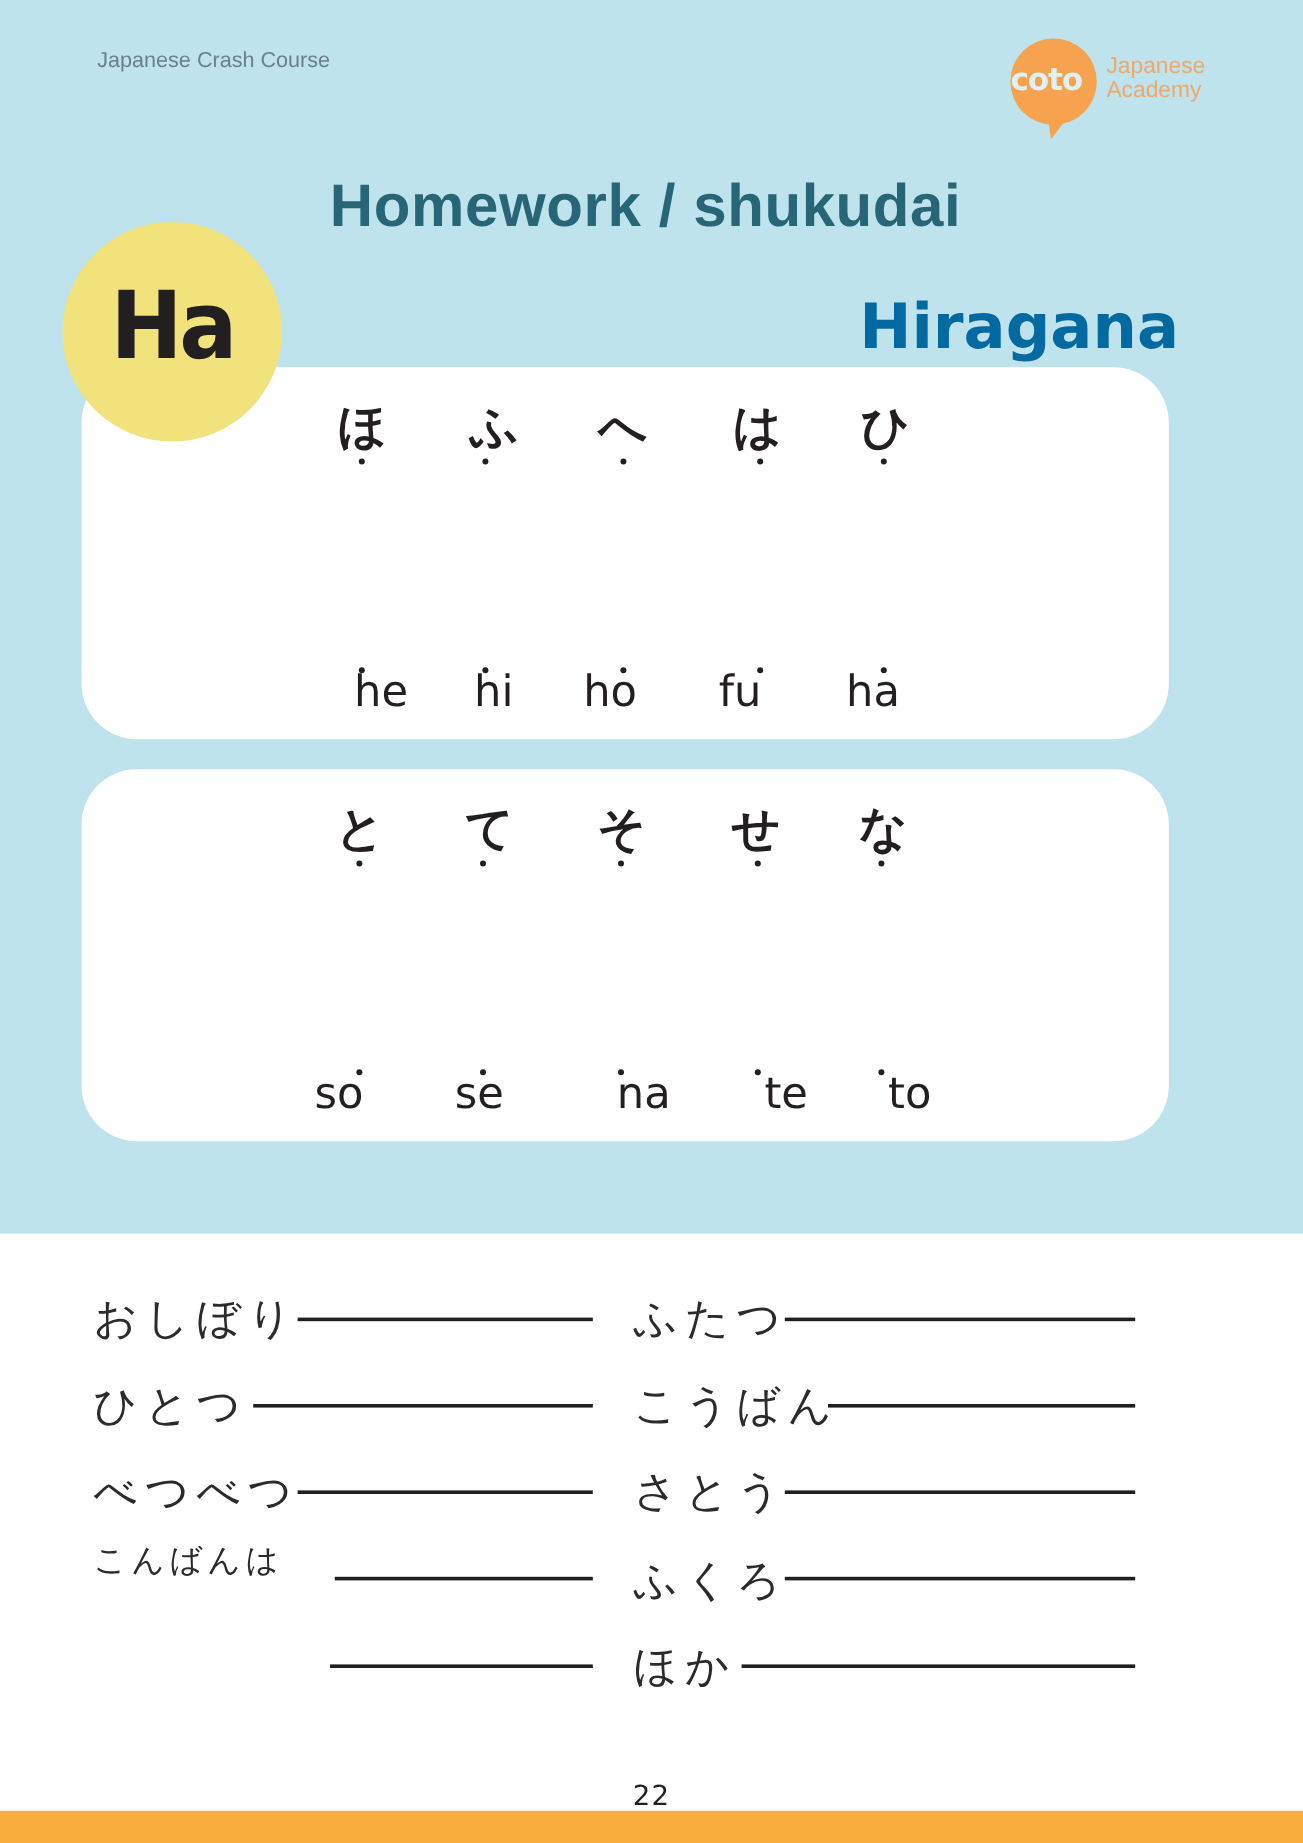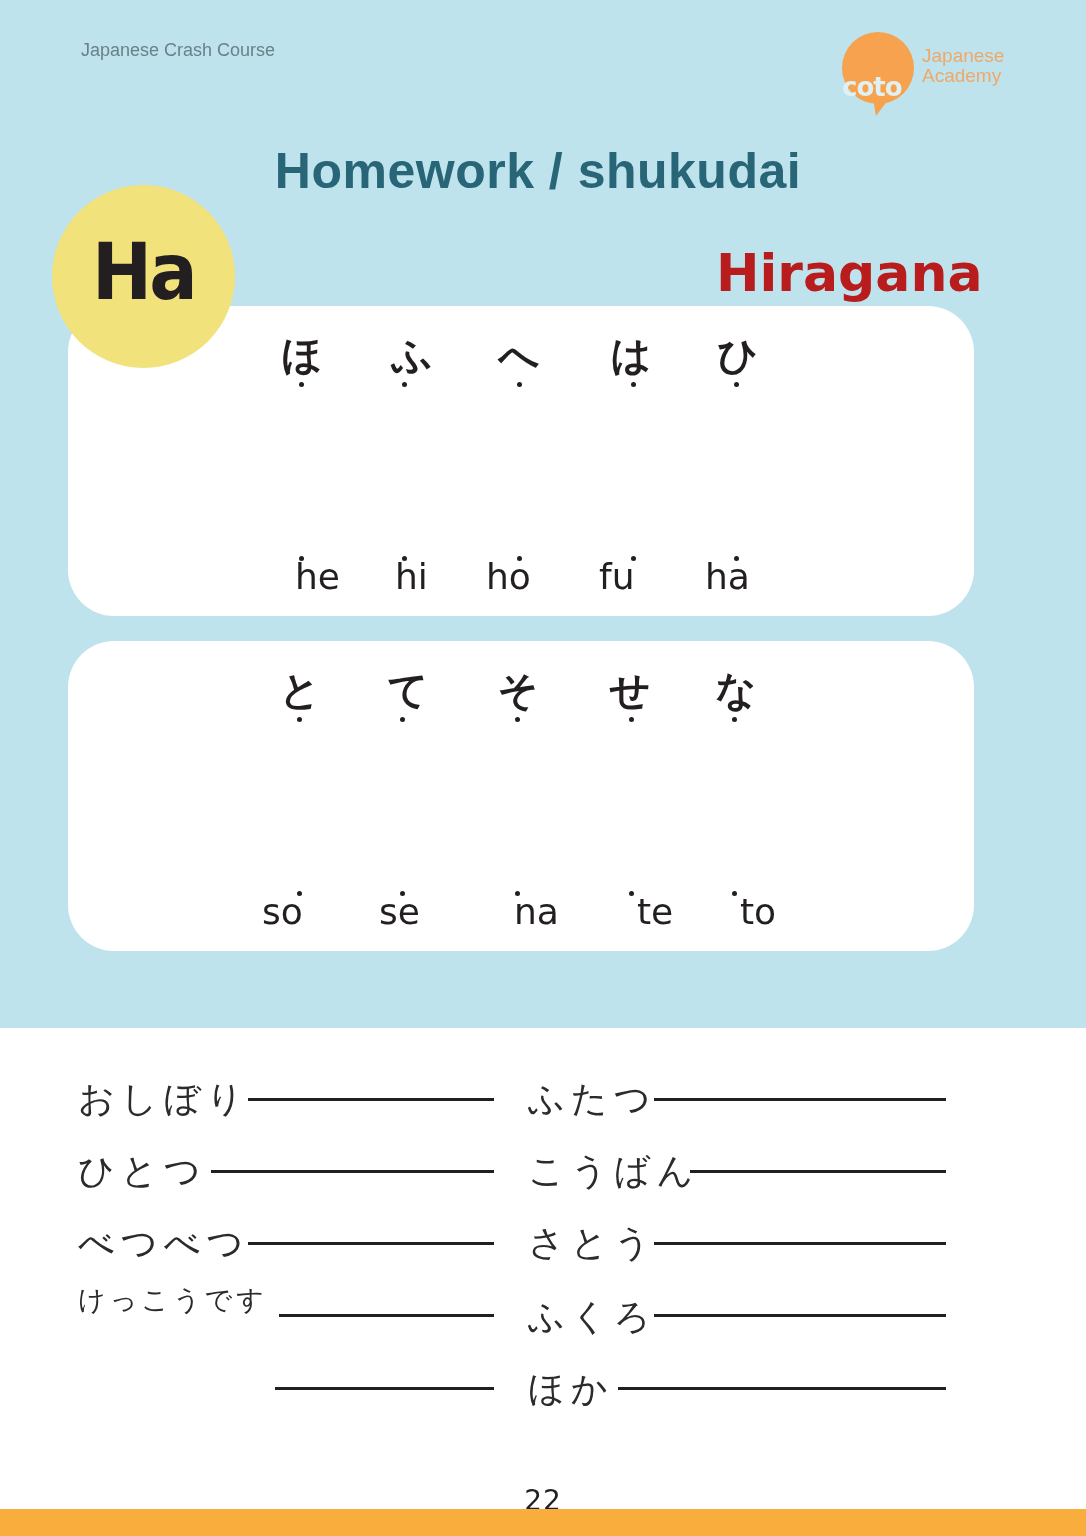--- a/index.html
+++ b/index.html
@@ -6,46 +6,46 @@
   html, body { width: 1086px; height: 1536px; overflow: hidden; background: #ffffff; }
   body { position: relative; font-family: "Liberation Sans", sans-serif; color: #231f20; }
 
   .top-area { position: absolute; left: 0; top: 0; width: 1086px; height: 1028px; background: #bee3ec; }
 
   .course-title { position: absolute; left: 81px; top: 40px; font-size: 18px; color: #6b8089; font-family: "Liberation Sans", sans-serif; }
 
   .logo { position: absolute; left: 842px; top: 32px; width: 180px; height: 84px; }
   .logo-bubble { position: absolute; left: 0; top: 0; width: 72px; height: 72px; border-radius: 50%; background: #f6a24e; }
   .logo-tail { position: absolute; left: 28px; top: 60px; width: 0; height: 0; border-left: 8px solid transparent; border-right: 14px solid transparent; border-top: 24px solid #f6a24e; transform: skewX(-10deg); }
-  .logo-word { position: absolute; left: 0; top: 20px; width: 57px; text-align: center; color: #dff1f4; font-size: 26px; font-weight: bold; font-family: "DejaVu Sans", sans-serif; letter-spacing: -1px; margin-top: 20px; }
+  .logo-word { position: absolute; left: 0; top: 20px; width: 57px; text-align: center; color: #dff1f4; font-size: 26px; font-weight: bold; font-family: "DejaVu Sans", sans-serif; letter-spacing: -1px; }
   .logo-text { position: absolute; left: 80px; top: 14px; color: #eea86a; font-size: 19px; line-height: 20px; font-family: "Liberation Sans", sans-serif; }
 
   .page-title { position: absolute; left: 0; width: 1086px; top: 142px; text-align: center; font-size: 50px; font-weight: bold; color: #276577; font-family: "Liberation Sans", sans-serif; letter-spacing: 0.5px; padding-left: 0px; }
   .page-title span { display: inline-block; margin-left: -10px; }
 
   .panel { position: absolute; left: 68px; width: 906px; height: 310px; background: #ffffff; border-radius: 46px; }
   .panel-1 { top: 306px; }
   .panel-2 { top: 641px; }
 
   .ha-badge { position: absolute; left: 52px; top: 185px; width: 183px; height: 183px; border-radius: 50%; background: #f2e27c; z-index: 3; }
   .ha-badge span { position: absolute; left: 0; width: 183px; top: 42px; text-align: center; font-size: 78px; font-weight: bold; color: #231f20; font-family: "DejaVu Sans", sans-serif; letter-spacing: -3px; transform: scaleX(0.92); }
 
-  .hiragana-label { position: absolute; left: 716px; top: 243px; font-size: 52px; font-weight: bold; color: #b91c1c; font-family: "DejaVu Sans", sans-serif; letter-spacing: 0px; }
+  .hiragana-label { position: absolute; left: 716px; top: 243px; font-size: 52px; font-weight: bold; color: #0369a1; font-family: "DejaVu Sans", sans-serif; letter-spacing: 0px; }
 
   .kana-row { position: absolute; height: 70px; }
   .kana { position: absolute; width: 60px; text-align: center; font-size: 40px; font-weight: bold; font-family: "DejaVu Sans", sans-serif; color: #231f20; top: 0; }
   .dot { position: absolute; width: 5px; height: 5px; border-radius: 50%; background: #231f20; }
 
   .romaji { position: absolute; font-size: 36px; font-family: "DejaVu Sans", sans-serif; color: #231f20; }
 
   .vocab-item { position: absolute; height: 44px; }
   .vocab-word { position: absolute; left: 0; top: 15px; font-size: 36px; letter-spacing: 6px; font-family: "DejaVu Sans", sans-serif; color: #2b2b2b; white-space: nowrap; }
   .vocab-line { position: absolute; height: 3px; background: #231f20; }
 
-  .page-number { position: absolute; left: 0; width: 1086px; top: 1484px; text-align: center; font-size: 28px; color: #231f20; font-family: "DejaVu Sans", sans-serif; letter-spacing: 1px; }
+  .page-number { position: absolute; left: 0; width: 1086px; top: 1484px; text-align: center; font-size: 23px; color: #231f20; font-family: "DejaVu Sans", sans-serif; letter-spacing: 1px; }
   .footer-bar { position: absolute; left: 0; top: 1509px; width: 1086px; height: 27px; background: #f8ad3c; }
 </style>
 </head>
 <body>
 
 <div class="top-area"></div>
 
 <div class="course-title">Japanese Crash Course</div>
 
 <div class="logo">
@@ -124,21 +124,21 @@
 </div>
 <div class="vocab-item" style="left:78px; top:1132px; width:416px;">
   <div class="vocab-word">ひとつ</div>
   <div class="vocab-line" style="left:133px; width:283px; top:38px;"></div>
 </div>
 <div class="vocab-item" style="left:78px; top:1204px; width:416px;">
   <div class="vocab-word">べつべつ</div>
   <div class="vocab-line" style="left:170px; width:246px; top:38px;"></div>
 </div>
 <div class="vocab-item" style="left:78px; top:1278px; width:416px;">
-  <div class="vocab-word" style="font-size:27px; letter-spacing:4px; top:4px;">けっこうです</div>
+  <div class="vocab-word" style="font-size:27px; letter-spacing:4px; top:4px;">こんばんは</div>
   <div class="vocab-line" style="left:201px; width:215px; top:36px;"></div>
 </div>
 <div class="vocab-item" style="left:78px; top:1350px; width:416px;">
   <div class="vocab-line" style="left:197px; width:219px; top:37px;"></div>
 </div>
 
 <div class="vocab-item" style="left:528px; top:1060px; width:418px;">
   <div class="vocab-word">ふたつ</div>
   <div class="vocab-line" style="left:126px; width:292px; top:38px;"></div>
 </div>

